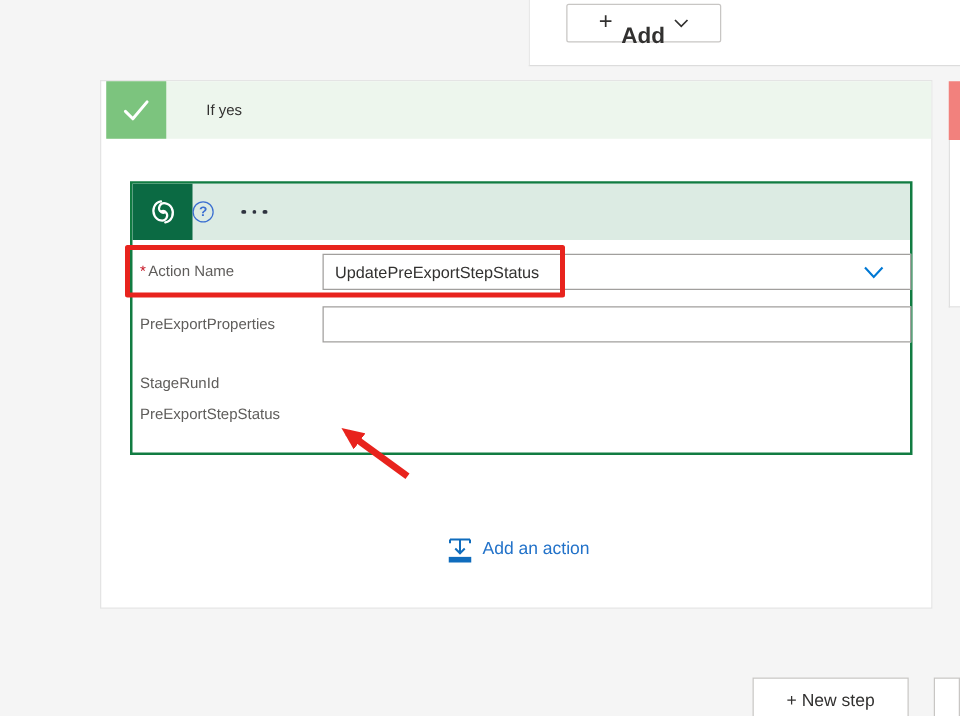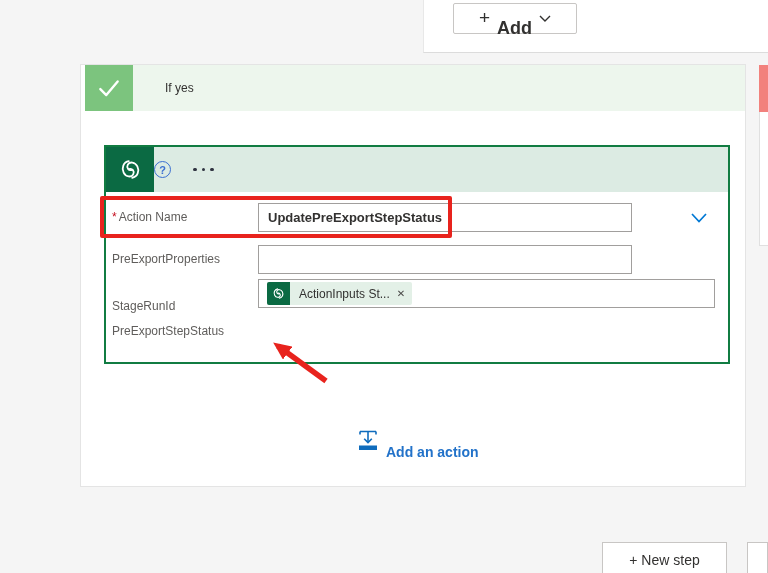--- a/index.html
+++ b/index.html
@@ -39,37 +39,37 @@
     align-items:center; justify-content:center; flex:0 0 48px; }
   .card-title { font-size:14.5px; color:#323130; margin-left:13px; flex:1 1 auto; }
   .help-circ { width:17px; height:17px; border:1.6px solid #3b6fd1; border-radius:50%;
     color:#3b6fd1; font-size:11px; font-weight:700; display:flex; align-items:center;
     justify-content:center; margin-right:22px; cursor:pointer; }
   .menu-dots { display:flex; gap:5px; margin-right:14px; cursor:pointer; }
   .menu-dots i { width:3.5px; height:3.5px; border-radius:50%; background:#2f3340; }
 
   .fld-label { position:absolute; left:6px; font-size:12px; color:#5f5d5b; white-space:nowrap; }
   .req { color:#c50f1f; margin-right:2px; }
-  .fld-input { position:absolute; left:152px; width:374px; height:29px; background:#fff;
+  .fld-input { position:absolute; left:152px; width:471px; height:29px; background:#fff;
     border:1px solid #a19f9d; font-family:"Liberation Sans", sans-serif;
-    font-size:13px; color:#323130; padding:0 9px; outline:none;font-weight:bold; }
+    font-size:13px; color:#323130; padding:0 9px; outline:none; }
   .fld-box { position:absolute; left:152px; width:457px; height:29px; background:#fff;
     border:1px solid #a19f9d; display:flex; align-items:center; padding:0 3px; }
   .combo-chevron { position:absolute; left:584px; width:18px; height:12px; cursor:pointer; }
 
   .token { display:flex; align-items:center; height:23px; background:#e3f0e7;
     border-radius:2px; overflow:hidden; margin-left:5px; cursor:pointer; }
   .token-tile { width:23px; height:23px; background:#0b6a43; display:flex;
     align-items:center; justify-content:center; }
   .token-txt { font-size:12px; color:#323130; padding:0 6px 0 9px; white-space:nowrap; }
   .token-x { font-size:10px; color:#494847; padding:0 7px 0 1px; cursor:pointer; }
 
   .add-action { position:absolute; left:357px; top:430px; display:flex; align-items:flex-start;
     gap:7px; cursor:pointer; }
-  .add-action-lbl { font-size:14px; color:#2272c9; margin-top:14px;font-weight:bold; }
+  .add-action-lbl { font-size:14px; color:#2272c9; margin-top:0; }
 
   .newstep-btn { position:absolute; left:602px; top:542px; width:125px; height:36px;
     background:#fff; border:1px solid #c8c6c4; font-size:14px; color:#323130;
     display:flex; align-items:center; justify-content:center; cursor:pointer; }
   .partial-btn { position:absolute; left:747px; top:542px; width:21px; height:36px;
     background:#fff; border:1px solid #c8c6c4; }
 
   
   .anno-rect { position:absolute; left:100px; top:196px; width:352px; height:42px;
     border:4px solid #e8231d; border-radius:2px; z-index:50; pointer-events:none; }
@@ -123,34 +123,20 @@
     <span class="fld-label" style="top:63px;"><span class="req">*</span><span>Action Name</span></span>
     <input class="fld-input" style="top: 56px;" value="UpdatePreExportStepStatus">
     <svg class="combo-chevron" style="top:65px;" viewBox="0 0 18 12">
       <polyline points="2,2 9,9.5 16,2" fill="none" stroke="#0078d4" stroke-width="1.7"></polyline>
     </svg>
 
     <span class="fld-label" style="top:105px;">PreExportProperties</span>
     <input class="fld-input" style="top: 98px;" value="">
 
     <span class="fld-label" style="top:152px;">StageRunId</span>
-    <div class="fld-box" style="top:132px;">
-      <div class="token">
-        <span class="token-tile">
-          <svg width="15" height="15" viewBox="0 0 24 24">
-            <g fill="none" stroke="#ffffff" stroke-width="1.8" stroke-linecap="round">
-              <path d="M10.5 4.6 C5.6 5.4 3.9 10.8 5.9 14.7 C7.9 18.6 12.9 19.3 14.4 16.4 C15.9 13.5 13.6 10.6 10.7 11.6"></path>
-              <path d="M13.5 19.4 C18.4 18.6 20.1 13.2 18.1 9.3 C16.1 5.4 11.1 4.7 9.6 7.6 C8.1 10.5 10.4 13.4 13.3 12.4"></path>
-            </g>
-          </svg>
-        </span>
-        <span class="token-txt">ActionInputs St...</span>
-        <span class="token-x">✕</span>
-      </div>
-    </div>
 
     <span class="fld-label" style="top:177px;text-align:right;">PreExportStepStatus</span>
   </div>
 
   <div class="add-action">
     <svg width="22" height="22" viewBox="0 0 22 22">
       <g stroke="#0f6cbd" stroke-width="1.6" fill="none">
         <path d="M3 1.5 H19 M3 1.5 V4.5 M19 1.5 V4.5"></path>
         <path d="M11 2 V12"></path>
         <path d="M7.2 8.8 L11 12.6 L14.8 8.8"></path>

